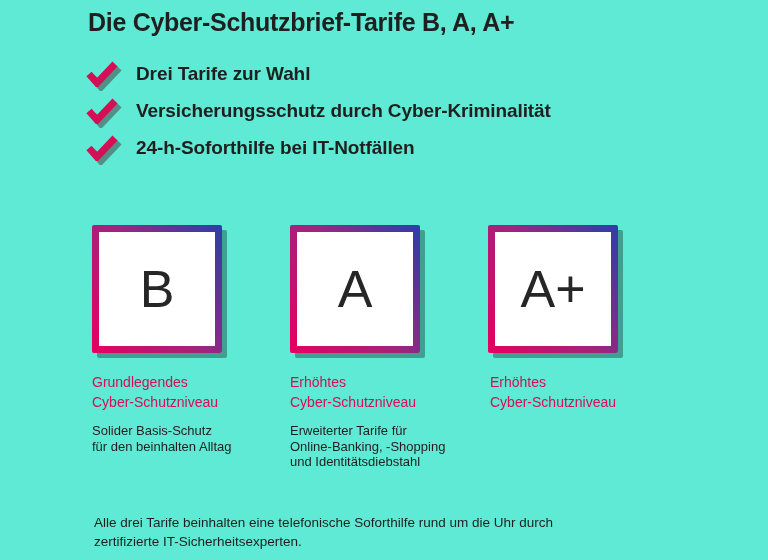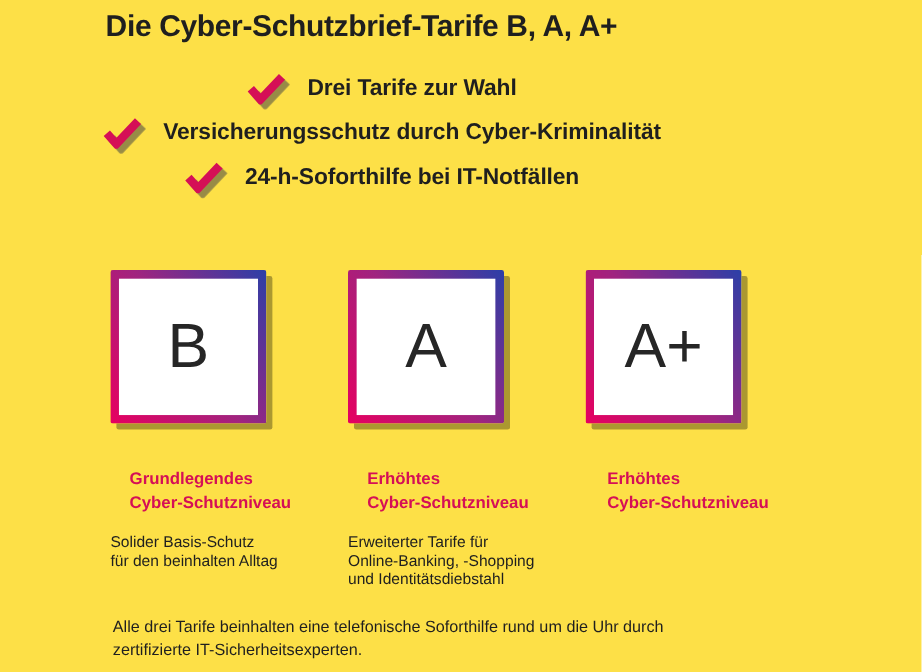--- a/index.html
+++ b/index.html
@@ -1,49 +1,49 @@
 <!DOCTYPE html>
 <html><head>
 <meta charset="utf-8">
 <style>
   html,body{margin:0;padding:0;background:#ffffff;}
   .stage{
-    position:relative;width:768px;height:560px;background:#fde047;
+    position:relative;width:768px;height:560px;background:#5eead4;
     font-family:"Liberation Sans", sans-serif;color:#1f1f1f;overflow:hidden;
   }
   .title{
     position:absolute;left:88px;top:8px;margin:0;
     font-size:25px;font-weight:800;letter-spacing:-0.3px;color:#1f1f1f;
     white-space:nowrap;
   }
   .checklist{
     position:absolute;left:86px;top:60px;
     display:flex;flex-direction:column;gap:10px;
   }
-  .check-row{display:flex;align-items:center;gap:18px;height:27px;justify-content:center;}
+  .check-row{display:flex;align-items:center;gap:18px;height:27px;}
   .check-icon{width:32px;height:27px;flex:0 0 32px;
     filter:drop-shadow(4px 4px 0 rgba(70,70,70,0.55));}
   .check-icon svg{display:block;}
   .check-label{font-size:19px;font-weight:700;letter-spacing:-0.1px;white-space:nowrap;}
 
   .tariff-card{
     position:absolute;top:225px;width:130px;height:128px;box-sizing:border-box;
     border:7px solid transparent;border-radius:2px;
     background:linear-gradient(#ffffff,#ffffff) padding-box,
                linear-gradient(55deg,#e60060 0%,#a0247f 50%,#2b3fa8 100%) border-box;
     box-shadow:5px 5px 0 rgba(0,0,0,0.32);
     display:flex;align-items:center;justify-content:center;
   }
   .card-b{left:92px;} .card-a{left:290px;} .card-aplus{left:488px;}
   .grade-letter{font-size:52px;font-weight:400;color:#262626;line-height:1;}
 
   .tariff-info{position:absolute;top:372px;width:196px;}
   .info-b{left:92px;} .info-a{left:290px;} .info-aplus{left:490px;}
   .level-label{
-    margin:16px;color:#d50f56;font-size:14px;font-weight:700;
+    margin:0;color:#d50f56;font-size:14px;font-weight:400;
     line-height:20px;white-space:pre-line;
   }
   .tariff-desc{
     margin:11px 0 0 0;font-size:13px;line-height:15.5px;
     color:#1f1f1f;white-space:pre-line;
   }
   .footnote{
     position:absolute;left:90px;top:509px;width:560px;margin:4px;
     font-size:13.5px;line-height:19px;color:#1f1f1f;white-space:pre-line;
   }

